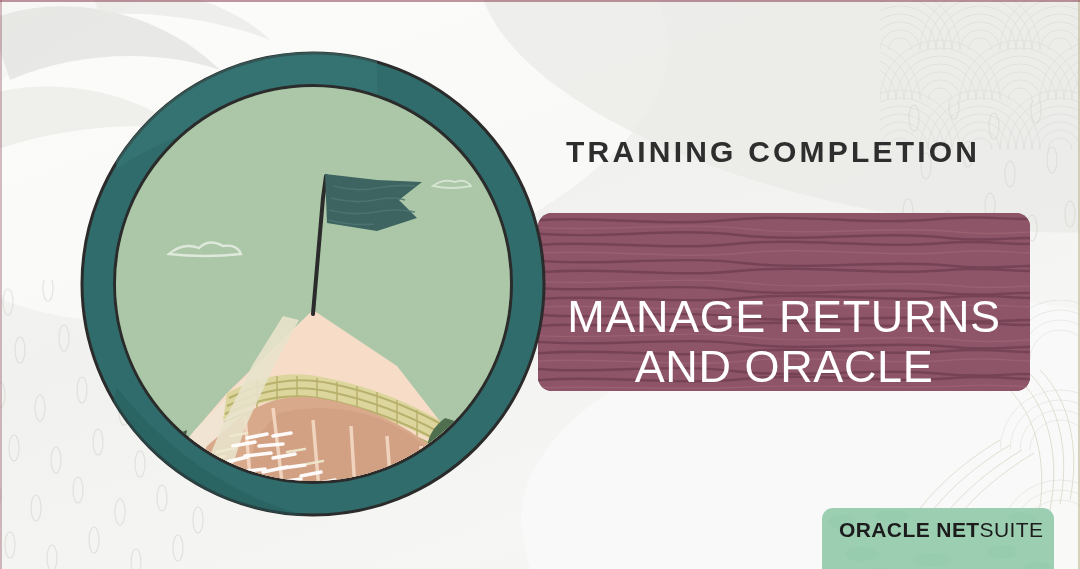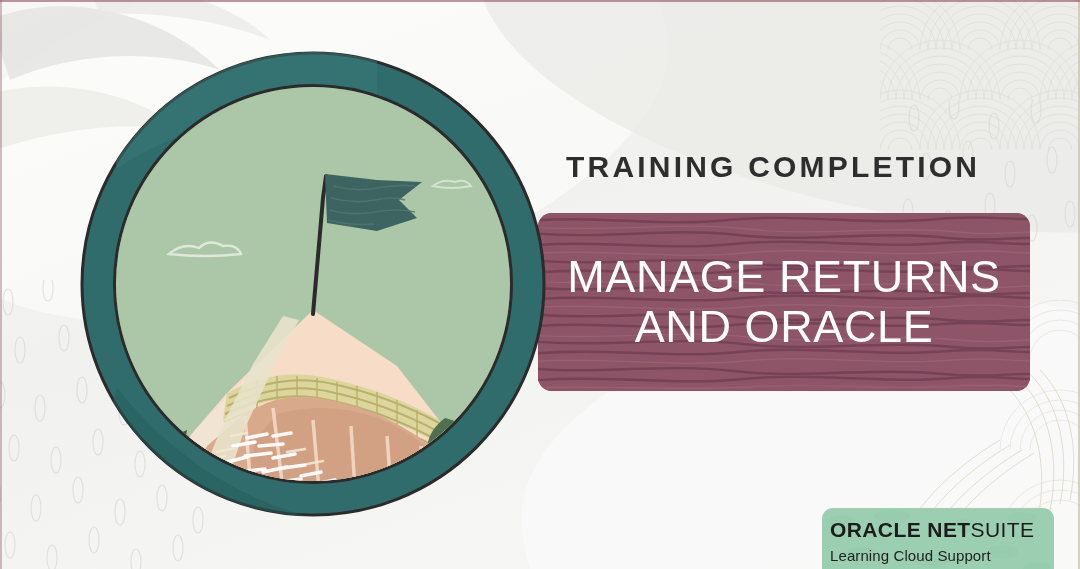--- a/index.html
+++ b/index.html
@@ -68,25 +68,26 @@
     height:100%;
     display:flex;flex-direction:column;align-items:center;justify-content:center;
     color:#ffffff;
     font-size:45px;
     font-weight:400;
     letter-spacing:.6px;
     line-height:1.12;
     text-align:center;
     padding:0 26px;
     box-sizing:border-box;
+    margin-top:40px;
   }
 
   
   .eyebrow{
-    position:absolute;left:566px;top:150px;
+    position:absolute;left:566px;top:135px;
     z-index:6;
     font-size:30px;
     font-weight:bold;
     letter-spacing:3.2px;
     color:#2e2e2e;
     white-space:nowrap;
   }
 
   
   .subtitle-row{
@@ -107,21 +108,21 @@
 
   
   .logo-box{
     position:absolute;left:822px;top:508px;width:232px;height:72px;
     background:#9ccfb2;
     border-radius:11px 11px 0 0;
     z-index:7;
     overflow:hidden;
   }
   .logo-noise{position:absolute;inset:0;opacity:.35;}
-  .logo-inner{position:relative;z-index:2;padding:11px 0 0 8px;}
+  .logo-inner{position:relative;z-index:2;padding:11px 0 0 17px;}
   .logo-oracle{
     font-size:21px;font-weight:bold;color:#1c1c1c;letter-spacing:.4px;
     white-space:nowrap;line-height:1;
   }
   .logo-oracle .net{font-weight:bold;}
   .logo-oracle .suite{font-weight:normal;}
   .logo-sub{
     margin-top:7px;
     font-size:15px;color:#1f1f1f;letter-spacing:.1px;white-space:nowrap;
   }
@@ -411,17 +412,16 @@
         <ellipse cx="180" cy="44" rx="16" ry="7"></ellipse>
           <ellipse cx="215" cy="60" rx="14" ry="6"></ellipse>
         <ellipse cx="60" cy="66" rx="16" ry="6"></ellipse>
           <ellipse cx="150" cy="68" rx="18" ry="6"></ellipse>
       </g>
     </svg>
     <div class="logo-inner">
       <div class="logo-oracle">
         <span>ORACLE</span><span>&nbsp;</span><span class="net">NET</span><span class="suite">SUITE</span>
       </div>
-      <div class="logo-sub">Learning Cloud Support</div>
     </div>
   </div>
 
 </div>
 
 </body></html>

